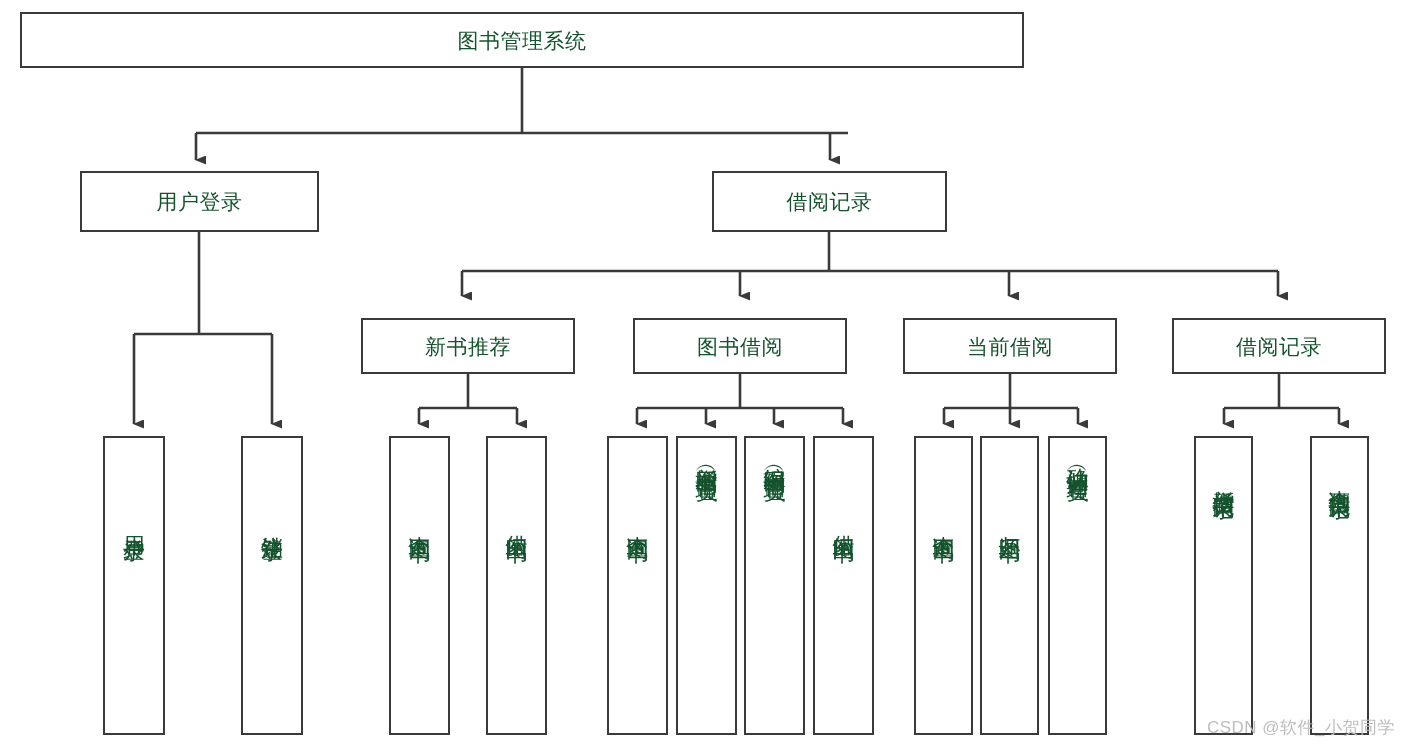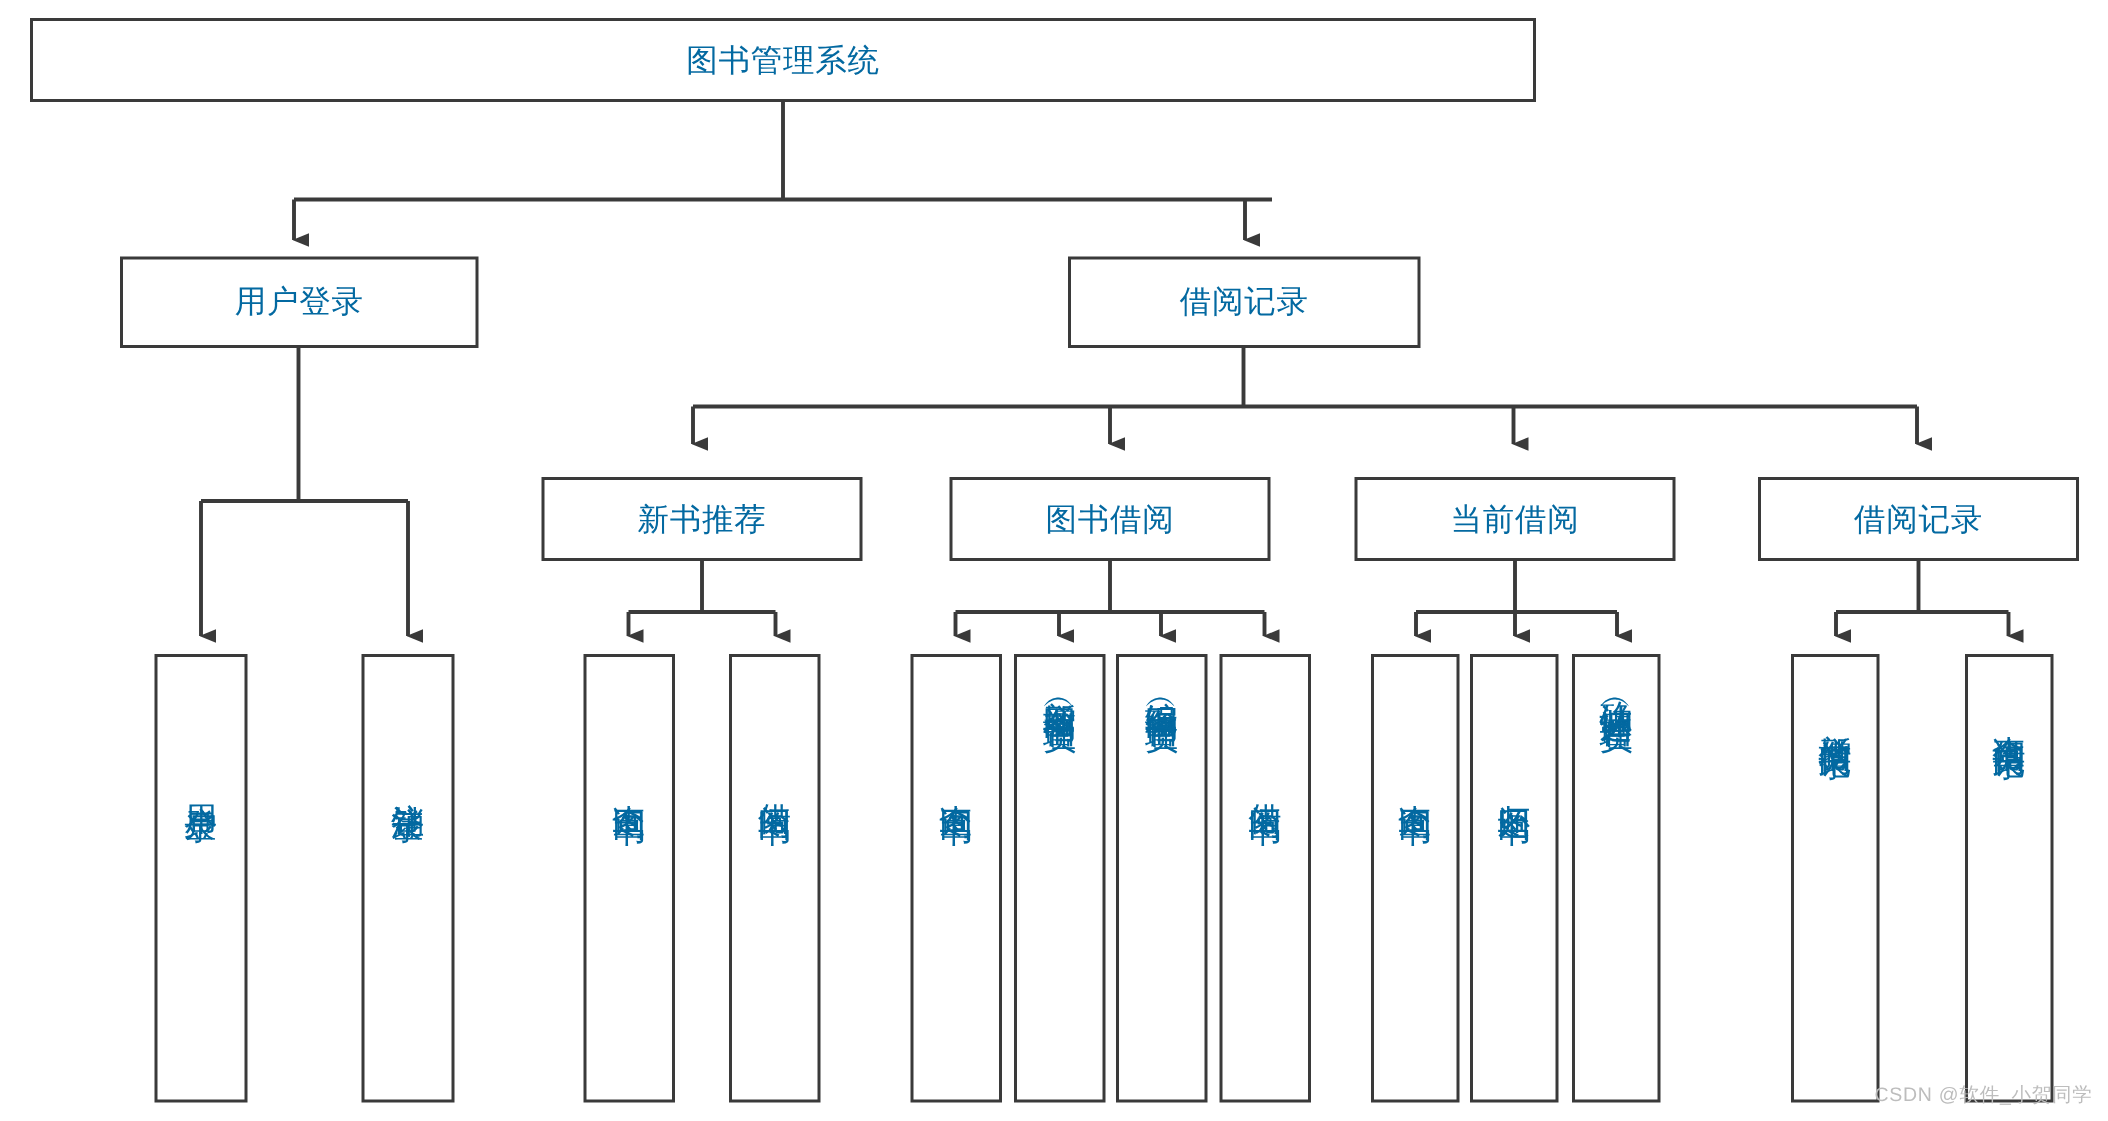--- a/index.html
+++ b/index.html
@@ -33,21 +33,21 @@
     border: 2px solid #3a3a3a;
     display: flex;
     align-items: center;
     justify-content: center;
     color: #3c3c3c;
   }
   .node .lbl {
     display: block;
     text-align: center;
     line-height: 1.0;
-    color: #0369a1;
+    color: #14532d;
   }
   
   .node.horiz .lbl {
     font-size: 21px;
     letter-spacing: 0.5px;
     white-space: nowrap;
   }
   .node.root .lbl { font-size: 21px; }
   
   .node.vert {
@@ -70,21 +70,21 @@
   .node.vert.high .lbl {
     margin-top: 8px;
   }
   .node.vert.midlow .lbl {
     margin-top: 30px;
   }
   .watermark {
     position: absolute;
     right: 10px;
     bottom: 8px;
-    font-size: 13px;
+    font-size: 17px;
     color: #bdbdbd;
     white-space: nowrap;
     letter-spacing: 0.5px;
   }
 </style>
 </head>
 <body>
 
 <div id="canvas">
 

